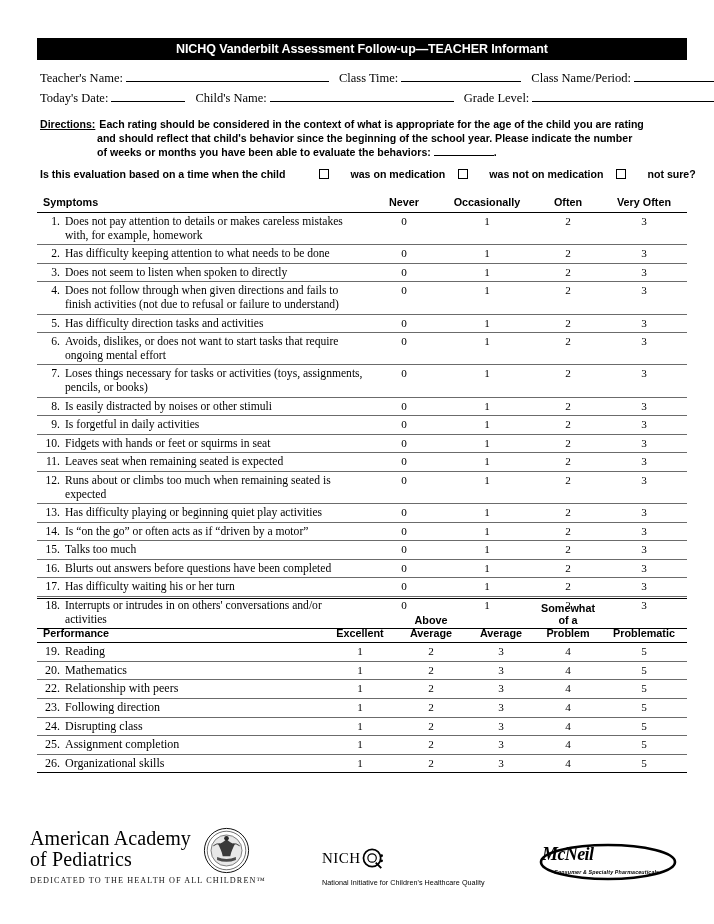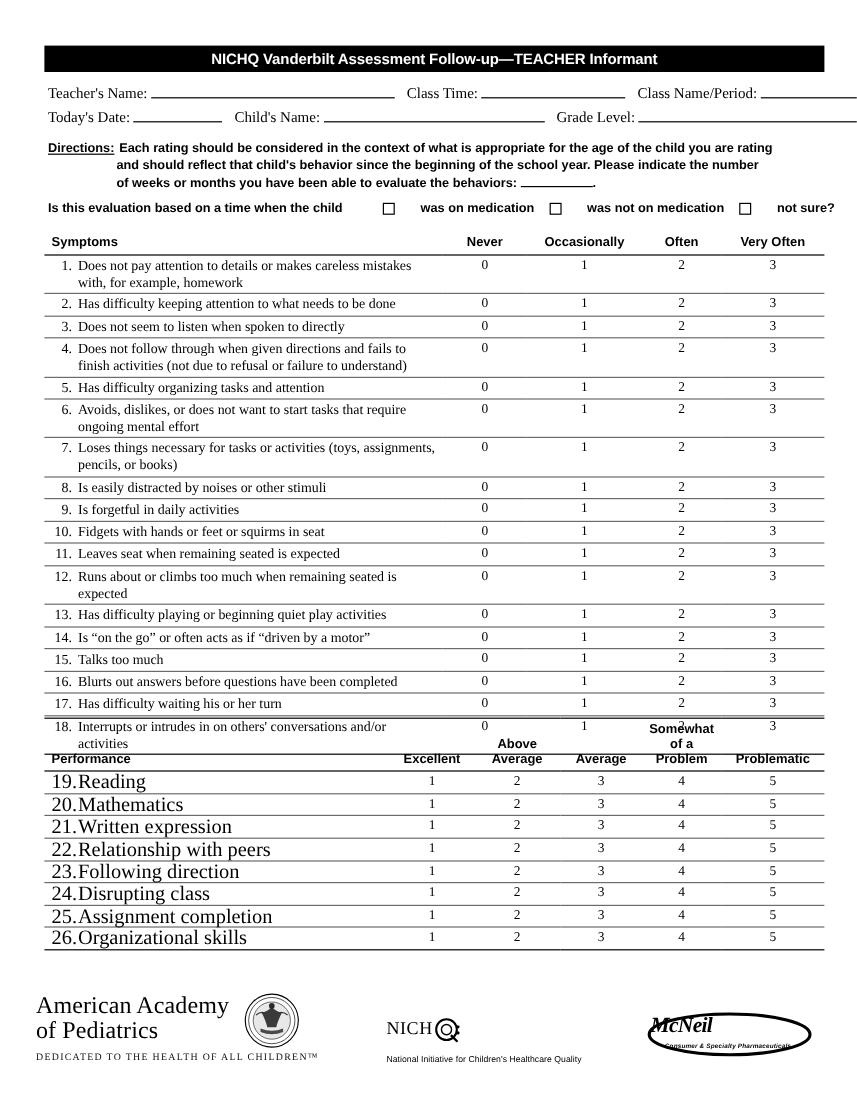--- a/index.html
+++ b/index.html
@@ -179,21 +179,21 @@
     vertical-align: bottom;
     padding-bottom: 3px;
     border-bottom: 1.4px solid #000;
     line-height: 12.4px;
   }
   #performance-table .hdr th.lbl {
     text-align: left;
     padding-left: 6px;
   }
   #performance-table tbody td {
-    font-size: 17px;
+    font-size: 12px;
     border-bottom: 1px solid #6b6b6b;
     padding-top: 2px;
     padding-bottom: 2px;
     line-height: 13.6px;
   }
   #performance-table tbody tr:last-child td {
     border-bottom: 1.6px solid #000;
   }
   #performance-table td.num {
     text-align: right;
@@ -411,21 +411,21 @@
         <tr>
           <td class="num">4.</td>
           <td class="txt">Does not follow through when given directions and fails to finish activities (not due to refusal or failure to understand)</td>
           <td class="val">0</td>
           <td class="val">1</td>
           <td class="val">2</td>
           <td class="val">3</td>
         </tr>
         <tr>
           <td class="num">5.</td>
-          <td class="txt">Has difficulty organizing tasks and attention</td>
+          <td class="txt">Has difficulty direction tasks and activities</td>
           <td class="val">0</td>
           <td class="val">1</td>
           <td class="val">2</td>
           <td class="val">3</td>
         </tr>
         <tr>
           <td class="num">6.</td>
           <td class="txt">Avoids, dislikes, or does not want to start tasks that require ongoing mental effort</td>
           <td class="val">0</td>
           <td class="val">1</td>
@@ -567,29 +567,20 @@
         <tr>
           <td class="num">20.</td>
           <td class="txt">Mathematics</td>
           <td class="val">1</td>
           <td class="val">2</td>
           <td class="val">3</td>
           <td class="val">4</td>
           <td class="val">5</td>
         </tr>
         <tr>
-          <td class="num">21.</td>
-          <td class="txt">Written expression</td>
-          <td class="val">1</td>
-          <td class="val">2</td>
-          <td class="val">3</td>
-          <td class="val">4</td>
-          <td class="val">5</td>
-        </tr>
-        <tr>
           <td class="num">22.</td>
           <td class="txt">Relationship with peers</td>
           <td class="val">1</td>
           <td class="val">2</td>
           <td class="val">3</td>
           <td class="val">4</td>
           <td class="val">5</td>
         </tr>
         <tr>
           <td class="num">23.</td>

